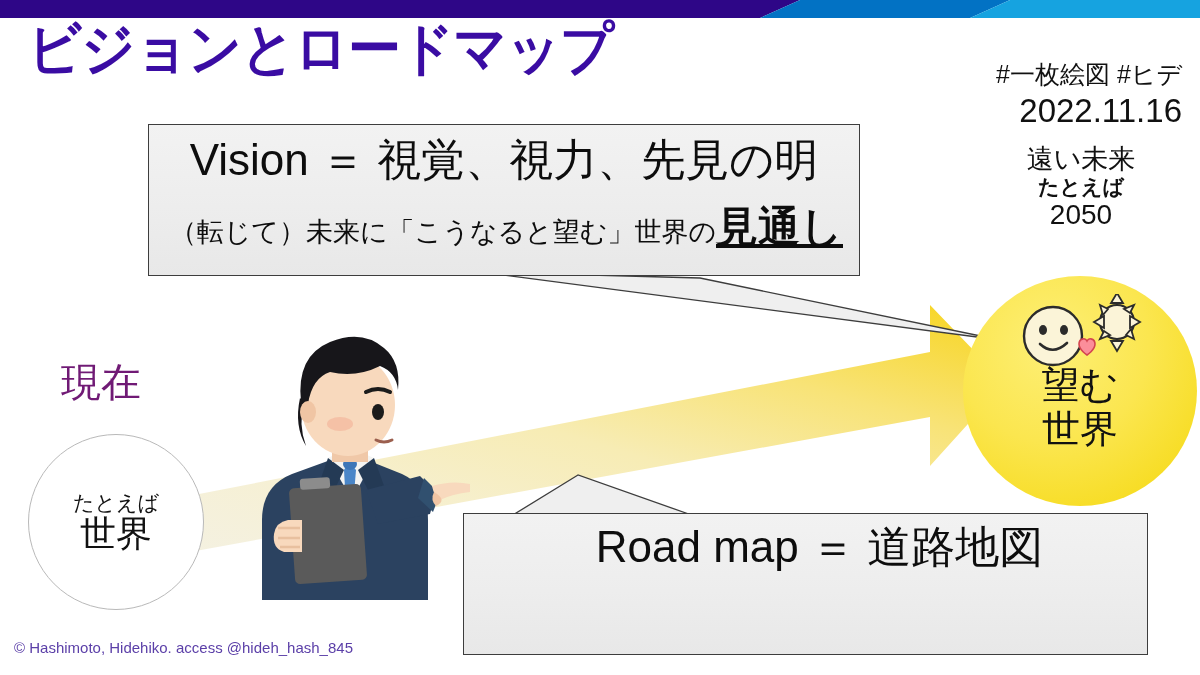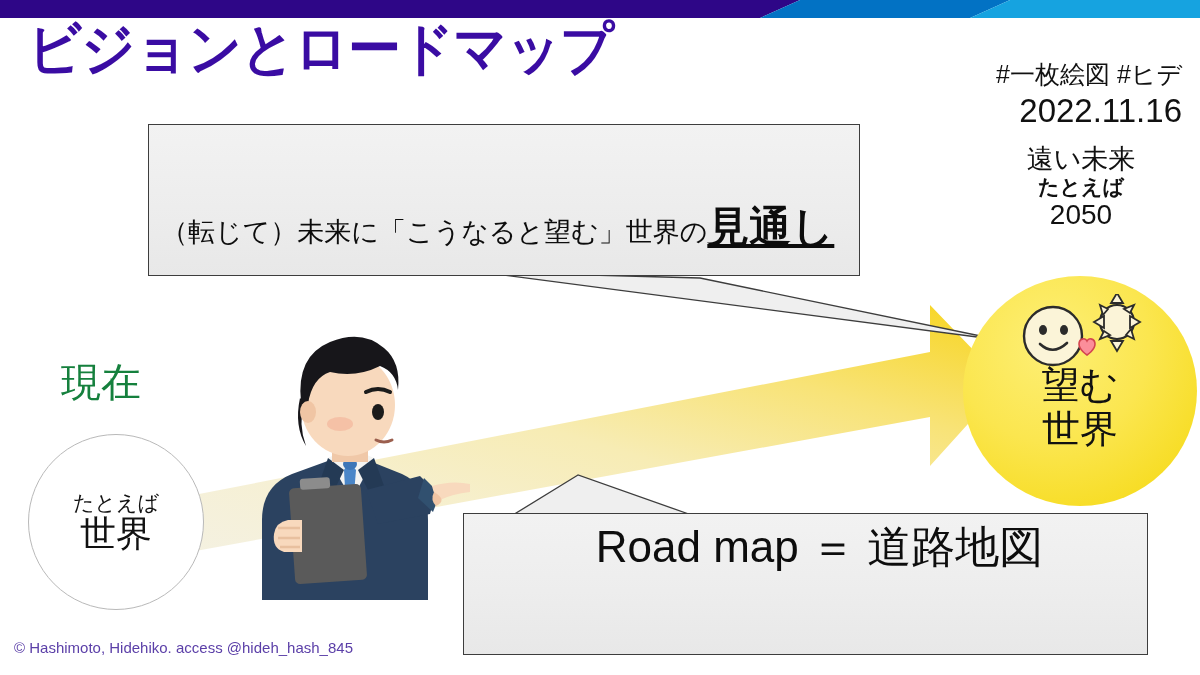--- a/index.html
+++ b/index.html
@@ -90,20 +90,21 @@
     position: absolute;
     left: 0; right: 0;
     top: 6px;
     text-align: center;
     font-size: 44px;
   }
   #vision-box .line2 {
     position: absolute;
     left: 0; right: 16px;
     top: 74px;
+    text-align: right;
     font-size: 27px;
     margin-left: 12px;
   }
   #vision-box .line2 .emph { font-size: 42px; }
 
   
   #roadmap-box {
     left: 463px;
     top: 513px;
     width: 685px;
@@ -128,21 +129,21 @@
 
   
   .tail { position: absolute; overflow: visible; }
 
   
   #present-label {
     position: absolute;
     left: 61px;
     top: 355px;
     font-size: 40px;
-    color: #15803d;
+    color: #701a75;
     white-space: nowrap;
   }
   #present-circle {
     position: absolute;
     left: 28px;
     top: 434px;
     width: 176px;
     height: 176px;
     border-radius: 50%;
     background: #ffffff;
@@ -312,20 +313,21 @@
       <path d="M288,520 Q276,522 274,534 Q272,548 284,552 L302,552 L302,520 Z" fill="#f8d9bd"></path>
       <path d="M278,528 L300,528 M278,538 L300,538 M280,547 L300,547" stroke="#e8c09f" stroke-width="2.4" fill="none"></path>
     </g>
   </svg>
 
   <svg class="tail" style="left:0; top:0; width:1200px; height:675px;" viewBox="0 0 1200 675">
     <polygon points="480,272 700,278 1000,340" fill="#efefef" stroke="#3d3d3d" stroke-width="1.3"></polygon>
   </svg>
 
   <div id="vision-box" class="callout">
+    <div class="line1">Vision ＝ 視覚、視力、先見の明</div>
     <div class="line2"><span>（転じて）未来に「こうなると望む」世界の</span><span class="emph">見通し</span></div>
   </div>
 
   <svg class="tail" style="left:0; top:0; width:1200px; height:675px;" viewBox="0 0 1200 675">
     <polygon points="578,475 508,518 700,518" fill="#efefef" stroke="#3d3d3d" stroke-width="1.3"></polygon>
   </svg>
 
   <div id="roadmap-box" class="callout">
     <div class="line1">Road map ＝ 道路地図</div>
   </div>

